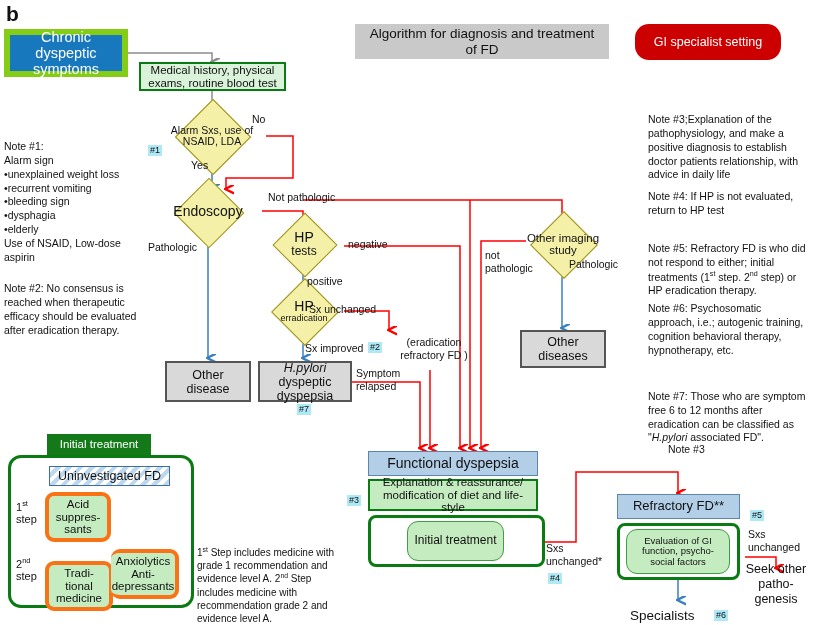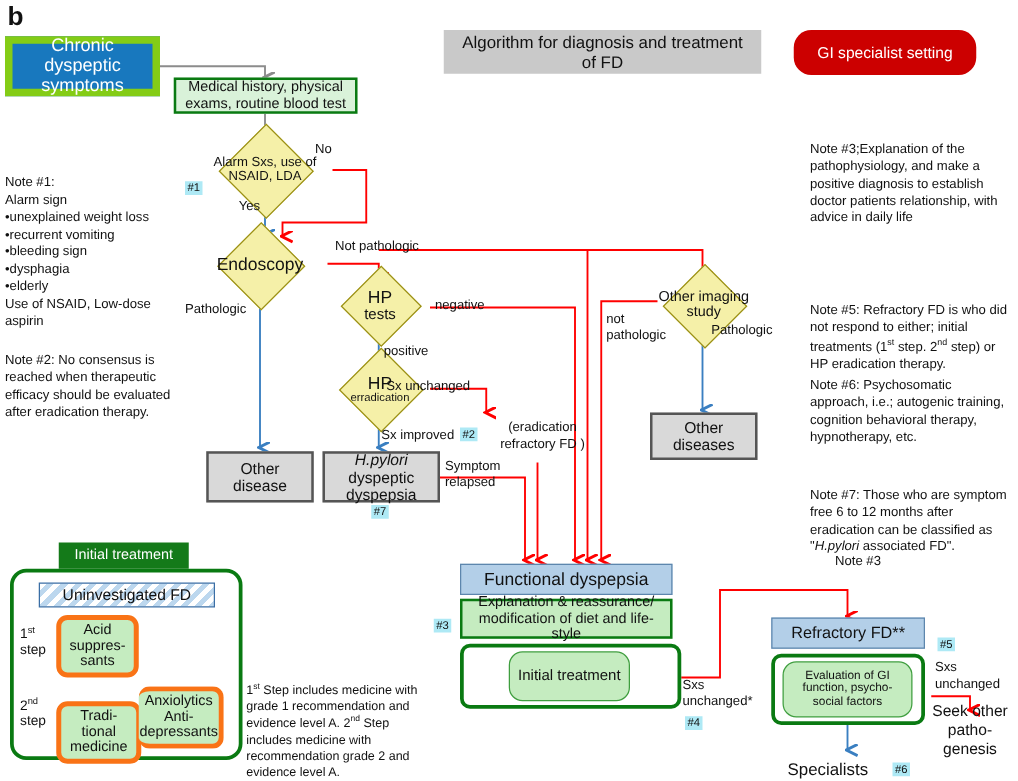--- a/index.html
+++ b/index.html
@@ -187,32 +187,33 @@
 Alarm sign
 •unexplained weight loss
 •recurrent vomiting
 •bleeding sign
 •dysphagia
 •elderly
 Use of NSAID, Low-dose aspirin</div>
   <div class="abs note" style="left:4px;top:282px;width:140px;">Note #2: No consensus is reached when therapeutic efficacy should  be evaluated after eradication therapy.</div>
 
   <div class="abs note" style="left:648px;top:113px;width:158px;">Note #3;Explanation of the pathophysiology, and make a positive diagnosis to establish doctor patients  relationship, with advice in daily life</div>
+  <div class="abs note" style="left:648px;top:190px;width:158px;">Note #4: If HP is not evaluated, return to HP test</div>
   <div class="abs note" style="left:648px;top:228px;width:158px;font-size:10.5px;line-height:1.32;">
     <span>Note #5: Refractory FD is who did not respond to either; initial treatments (1</span><sup>st</sup><span>  step. 2</span><sup>nd</sup><span> step) or HP eradication therapy.</span>
   </div>
   <div class="abs note" style="left:648px;top:302px;width:158px;">Note #6: Psychosomatic approach, i.e.; autogenic training, cognition behavioral therapy, hypnotherapy, etc.</div>
   <div class="abs note" style="left:648px;top:376px;width:158px;font-size:10.5px;line-height:1.32;">
     <span>Note #7: Those who are symptom free 6 to 12 months after eradication can be classified as "</span><span class="it">H.pylori</span><span> associated FD".</span>
   </div>
 
   <div class="abs ctr tabgreen" style="left:47px;top:434px;width:104px;height:21px;">Initial treatment</div>
   <div class="abs roundgreen" style="left:8px;top:455px;width:186px;height:153px;"></div>
 
-  <div class="abs ctr hatch" style="left:31px;top:466px;width:141px;height:20px;">Uninvestigated FD</div>
+  <div class="abs ctr hatch" style="left:49px;top:466px;width:121px;height:20px;">Uninvestigated FD</div>
 
   <div class="abs" style="left:16px;top:500px;width:26px;font-size:11px;line-height:1.15;">
     <span>1</span><sup>st</sup><br>
     <span>step</span>
   </div>
   <div class="abs pill ctr" style="left:45px;top:492px;width:66px;height:50px;padding:0 2px;font-size:11.5px;">Acid suppres-sants</div>
 
   <div class="abs" style="left:16px;top:557px;width:26px;font-size:11px;line-height:1.15;">
     <span>2</span><sup>nd</sup><br>
     <span>step</span>

